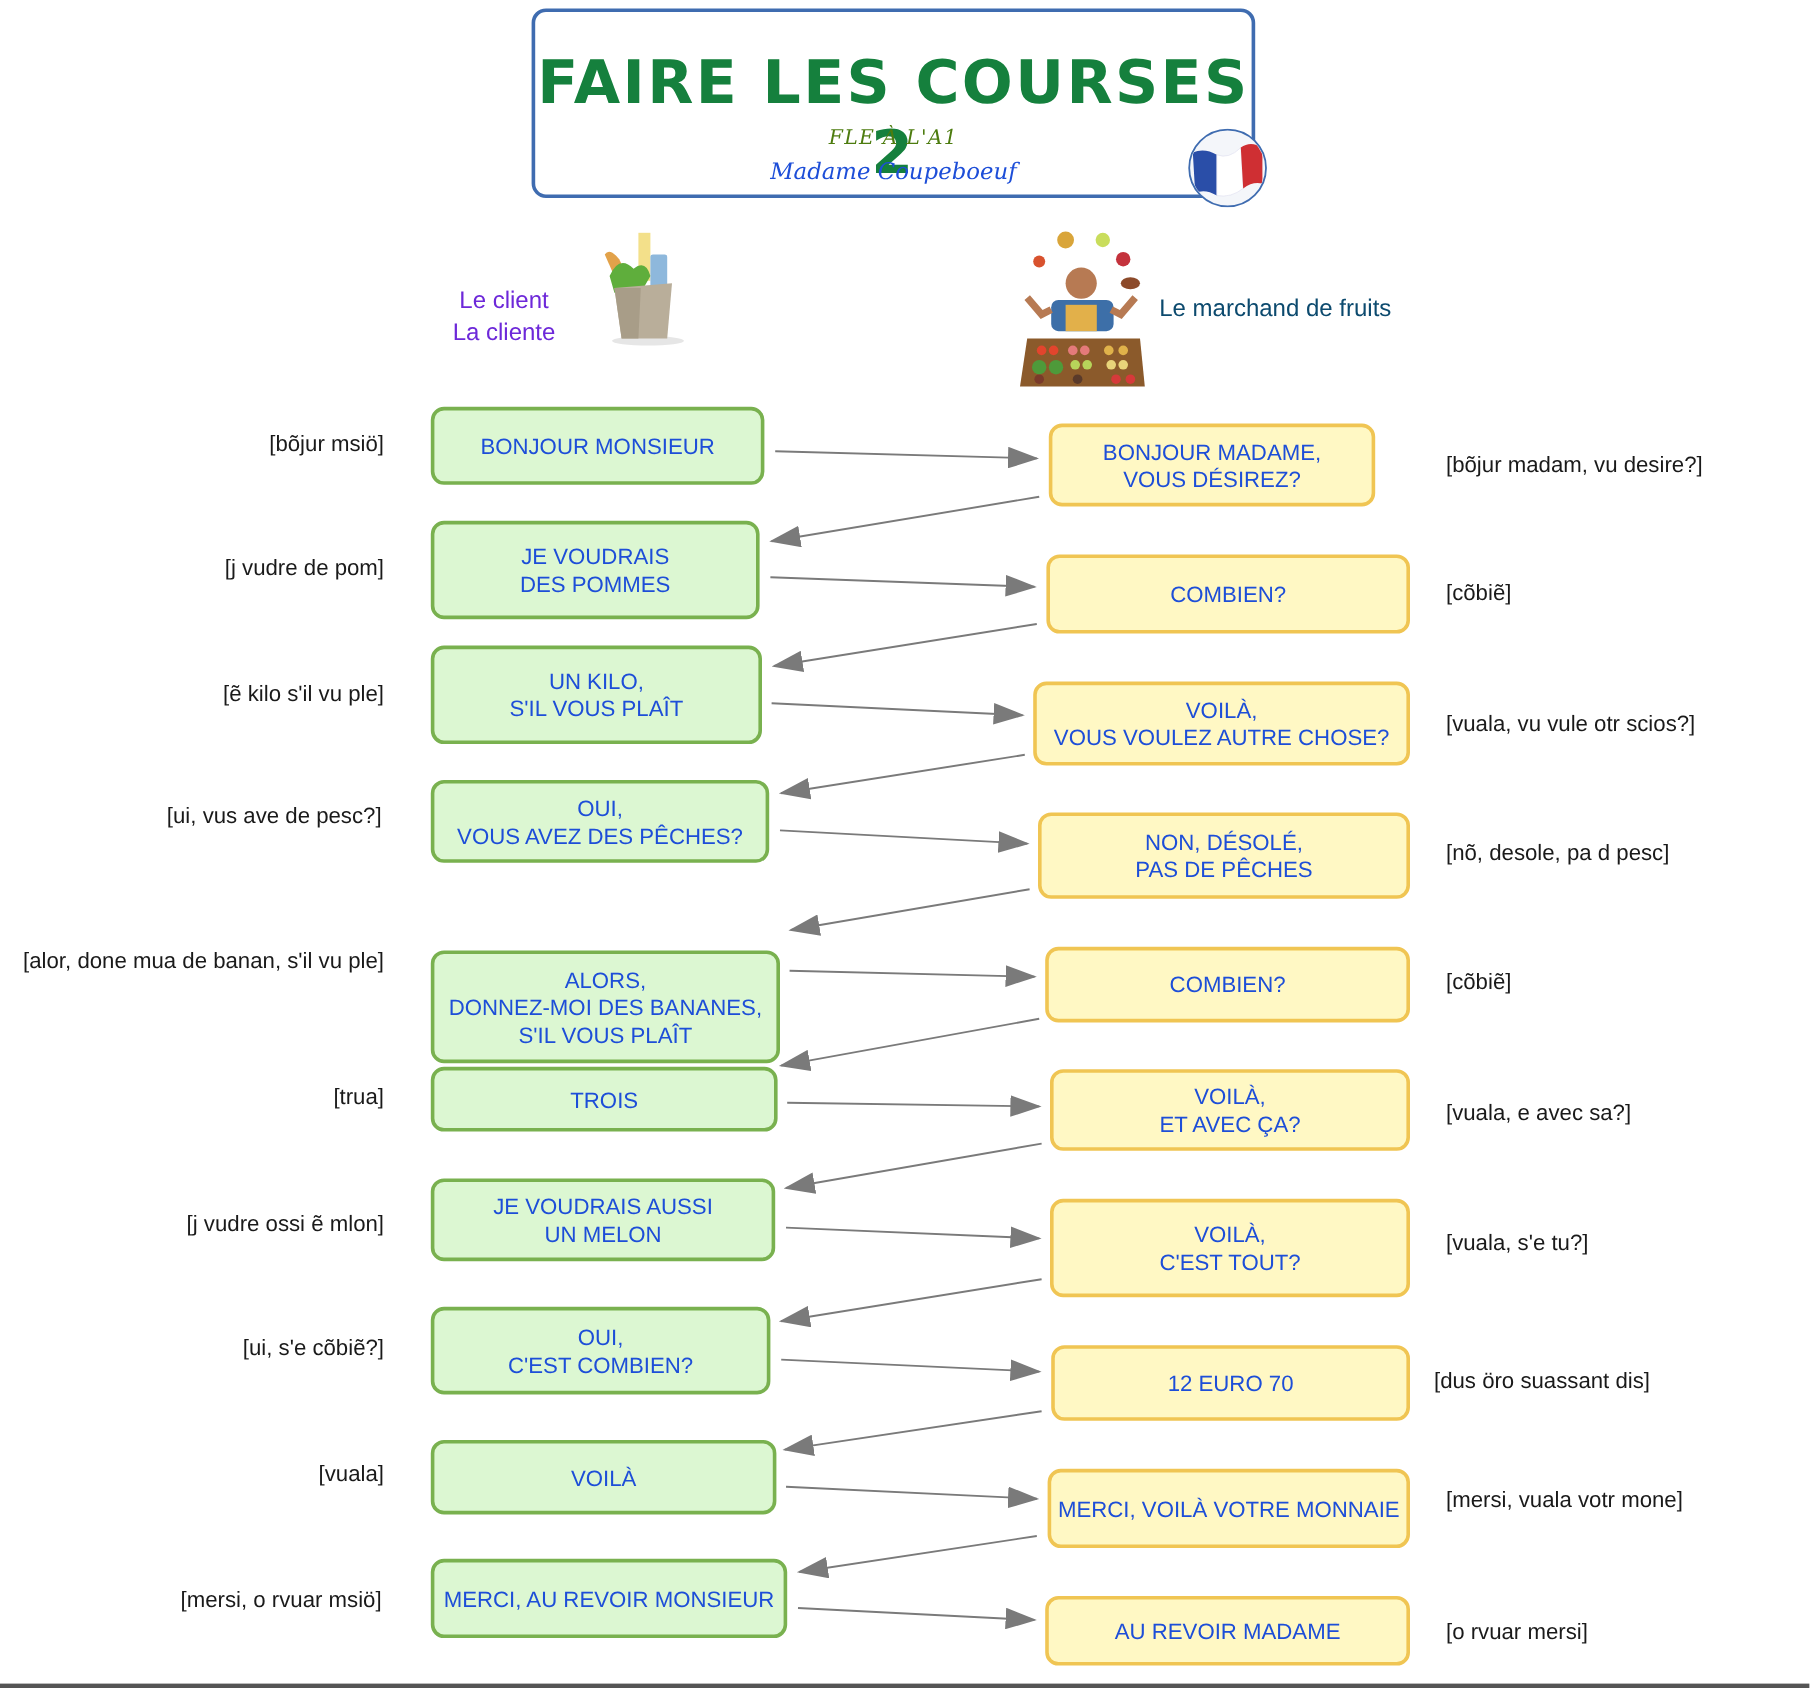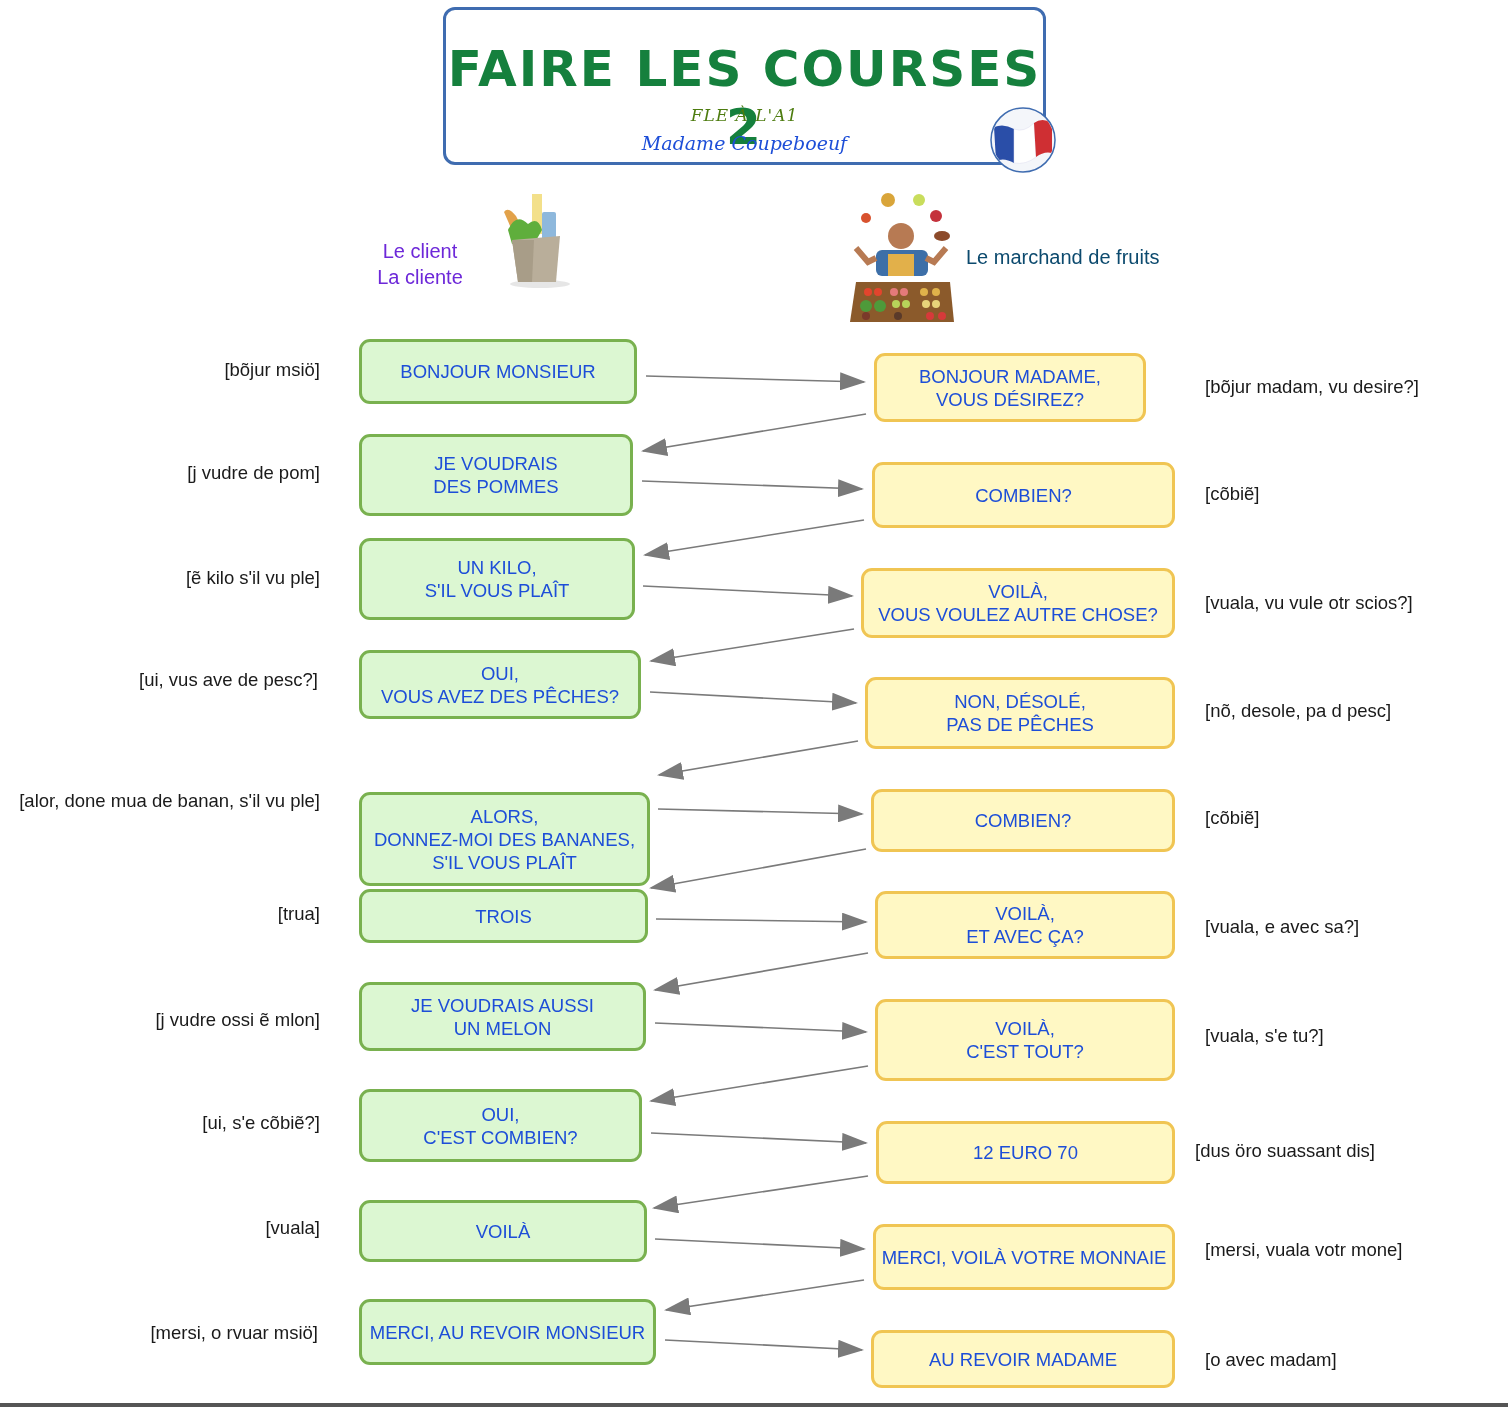--- a/index.html
+++ b/index.html
@@ -166,15 +166,15 @@
 
 <div class="phon" style="left:1205px;top:376px;">[bõjur madam, vu desire?]</div>
 <div class="phon" style="left:1205px;top:483px;">[cõbiẽ]</div>
 <div class="phon" style="left:1205px;top:592px;">[vuala, vu vule otr scios?]</div>
 <div class="phon" style="left:1205px;top:700px;">[nõ, desole, pa d pesc]</div>
 <div class="phon" style="left:1205px;top:807px;">[cõbiẽ]</div>
 <div class="phon" style="left:1205px;top:916px;">[vuala, e avec sa?]</div>
 <div class="phon" style="left:1205px;top:1025px;">[vuala, s'e tu?]</div>
 <div class="phon" style="left:1195px;top:1140px;">[dus öro suassant dis]</div>
 <div class="phon" style="left:1205px;top:1239px;">[mersi, vuala votr mone]</div>
-<div class="phon" style="left:1205px;top:1349px;">[o avec madam]</div>
+<div class="phon" style="left:1205px;top:1349px;">[o rvuar mersi]</div>
 
 <div class="bottom-rule"></div>
 
 </body></html>

